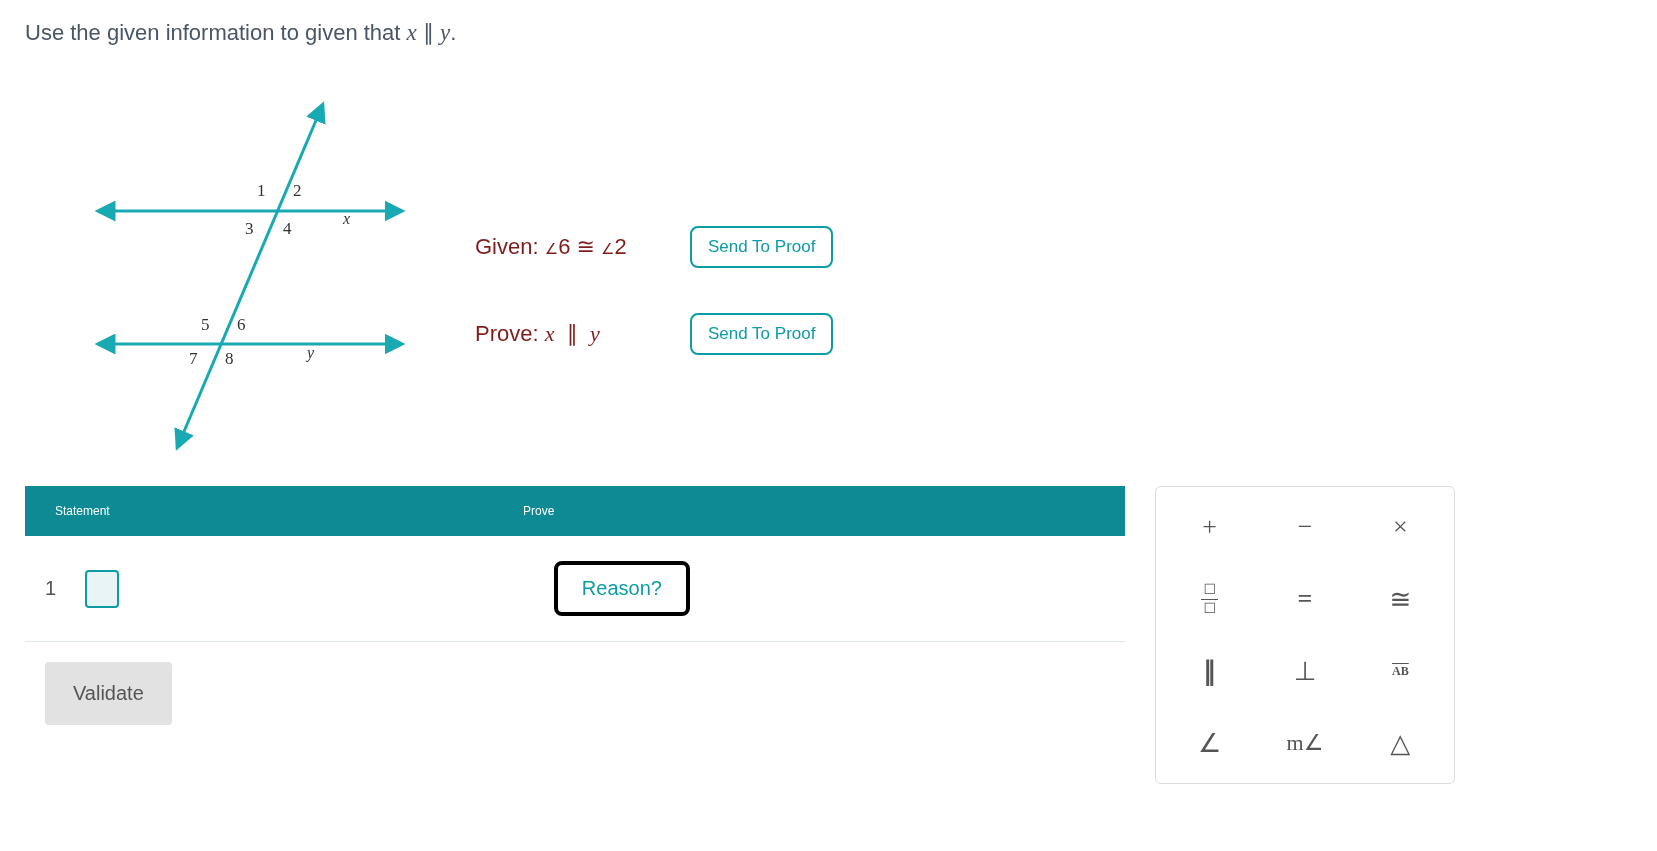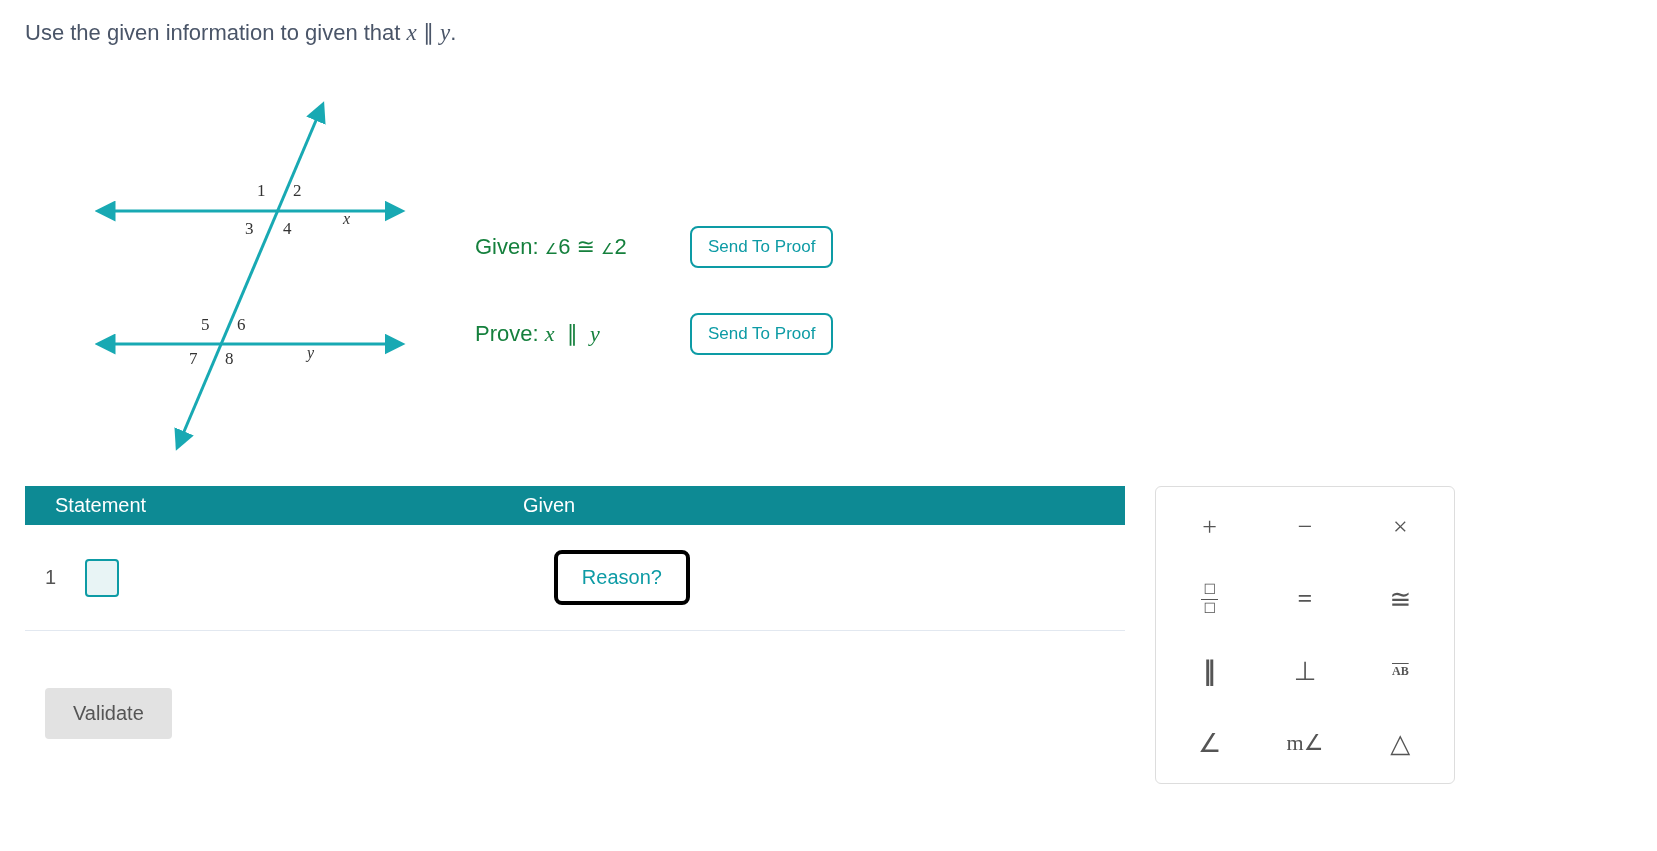--- a/index.html
+++ b/index.html
@@ -31,21 +31,21 @@
   padding-top: 130px;
 }
 .gp-row {
   display: flex;
   align-items: center;
   gap: 25px;
   margin-bottom: 45px;
 }
 .gp-text {
   font-size: 22px;
-  color: #15803d;
+  color: #7f1d1d;
   min-width: 190px;
 }
 .gp-text .var { font-style: italic; font-family: 'Times New Roman', serif; }
 .gp-text .sm { font-size: 15px; }
 .send-btn {
   border: 2px solid #0d9ba5;
   background: #fff;
   color: #0d9ba5;
   padding: 9px 16px;
   border-radius: 8px;
@@ -58,22 +58,22 @@
   align-items: flex-start;
 }
 .proof-table {
   flex: 1;
   max-width: 1100px;
 }
 .proof-header {
   background: #0d8a94;
   color: #fff;
   display: flex;
-  padding: 8px 30px;
-  font-size: 20px;
+  padding: 18px 30px;
+  font-size: 12px;
 }
 .ph-col1 { width: 45%; }
 .ph-col2 { width: 55%; }
 .proof-row {
   display: flex;
   align-items: center;
   padding: 25px 20px;
   border-bottom: 1px solid #e2e8f0;
 }
 .row-num {
@@ -101,26 +101,25 @@
   border-radius: 8px;
   font-size: 20px;
   cursor: pointer;
 }
 .validate-row {
   padding: 20px;
 }
 .validate-btn {
   background: #e2e2e2;
   border: none;
-  padding: 14px 28px;
+  padding: 20px 28px;
   font-size: 20px;
   color: #555;
   border-radius: 4px;
   cursor: pointer;
-  margin-top: 37px;
 }
 .symbol-palette {
   border: 1px solid #ddd;
   border-radius: 6px;
   padding: 18px 12px;
   width: 300px;
   display: grid;
   grid-template-columns: repeat(3, 1fr);
   gap: 28px 12px;
 }
@@ -189,21 +188,21 @@
       </div>
       <button class="send-btn">Send To Proof</button>
     </div>
   </div>
 </div>
 
 <div class="proof-area">
   <div class="proof-table">
     <div class="proof-header">
       <div class="ph-col1">Statement</div>
-      <div class="ph-col2">Given</div>
+      <div class="ph-col2">Prove</div>
     </div>
     <div class="proof-row">
       <div class="row-num">1</div>
       <div class="stmt-input"></div>
       <div class="reason-cell">
         <button class="reason-btn">Reason?</button>
       </div>
     </div>
     <div class="validate-row">
       <button class="validate-btn">Validate</button>

